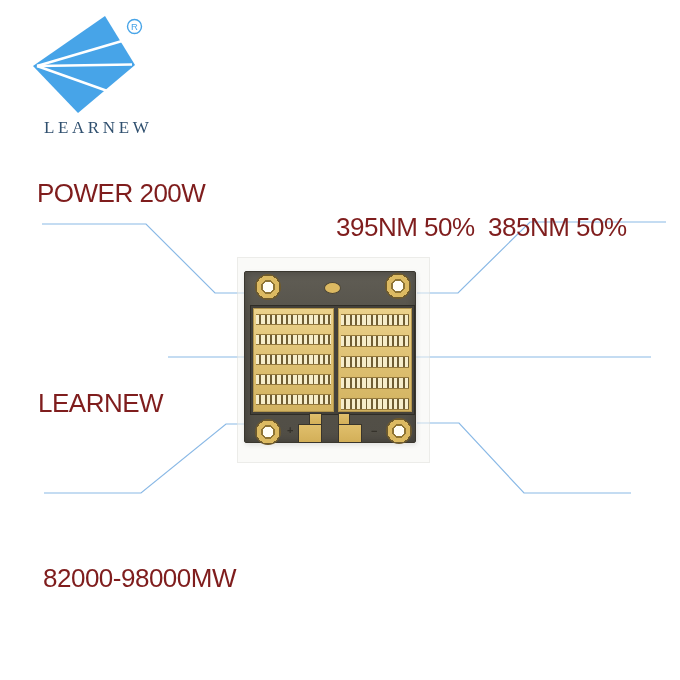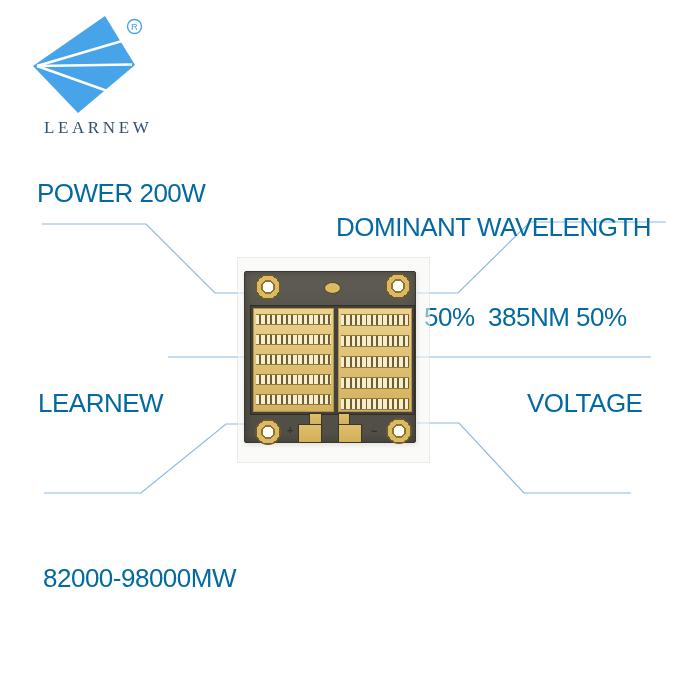--- a/index.html
+++ b/index.html
@@ -10,21 +10,21 @@
   
   .logo{position:absolute;left:28px;top:12px;width:160px;height:130px;}
   .logo svg{position:absolute;left:0;top:0;}
   .brand{
     position:absolute;left:16px;top:106px;
     font-family:"Liberation Serif", serif;font-size:17px;letter-spacing:3.6px;
     color:#30506f;font-weight:400;
   }
   
   .spec-label{
-    position:absolute;color:#0369a1;font-size:26px;line-height:30px;
+    position:absolute;color:#7f1d1d;font-size:26px;line-height:30px;
     letter-spacing:-0.5px;white-space:pre;
   }
   
   .leaders{position:absolute;left:0;top:0;width:680px;height:680px;pointer-events:none;}
   .leaders polyline{fill:none;stroke:#8ab9e6;stroke-width:1.2;}
   
   .photo-bg{
     position:absolute;left:237px;top:257px;width:191px;height:204px;
     background:rgba(246,246,243,0.55);border:1px solid rgba(205,205,198,0.30);
   }
@@ -93,30 +93,28 @@
     <polyline points="417,293 458,293 530,222 666,222"></polyline>
     <polyline points="168,357 245,357"></polyline>
     <polyline points="415,357 651,357"></polyline>
     <polyline points="44,493 141,493 226,424 245,424"></polyline>
     <polyline points="417,423 459,423 524,493 631,493"></polyline>
   </svg>
 
   <div class="spec-label" style="left:37px;top:178px;">POWER 200W</div>
 
   <div class="spec-label" style="left:336px;top:152px;">
-    <div>DOMINANT WAVELENGTH</div>
     <div>395NM 50%  385NM 50%</div>
   </div>
 
   <div class="spec-label" style="left:38px;top:328px;">
     <div>LEARNEW</div>
   </div>
 
   <div class="spec-label" style="left:527px;top:328px;">
-    <div>VOLTAGE</div>
   </div>
 
   <div class="spec-label" style="left:43px;top:503px;">
     <div>82000-98000MW</div>
   </div>
 
 
   <div class="photo-bg"></div>
 
   <div class="module">

